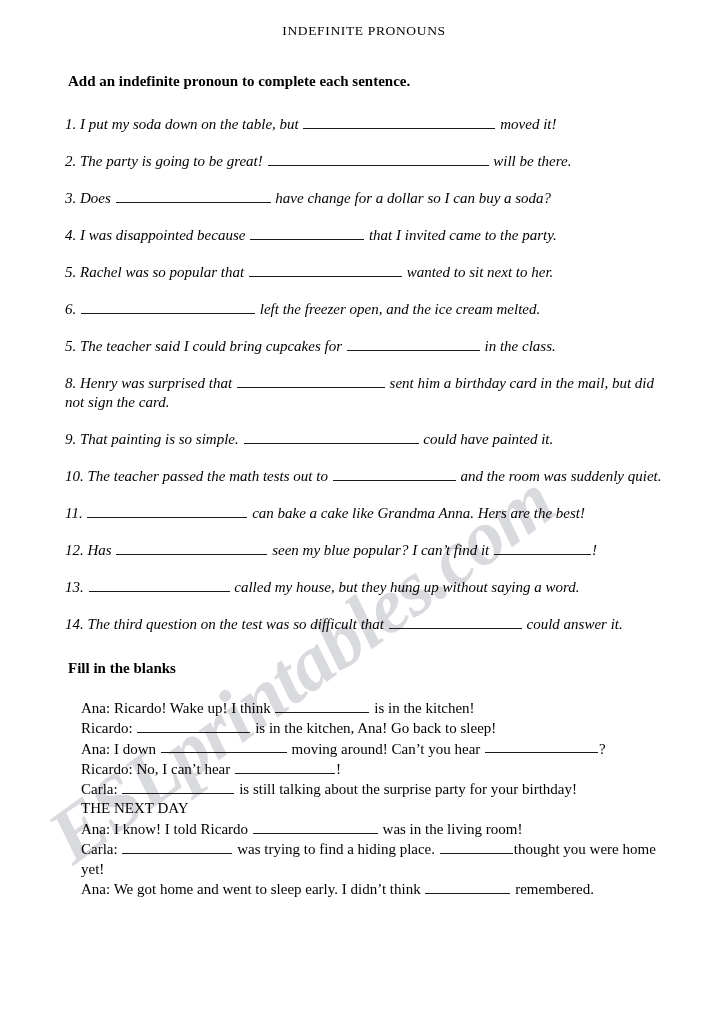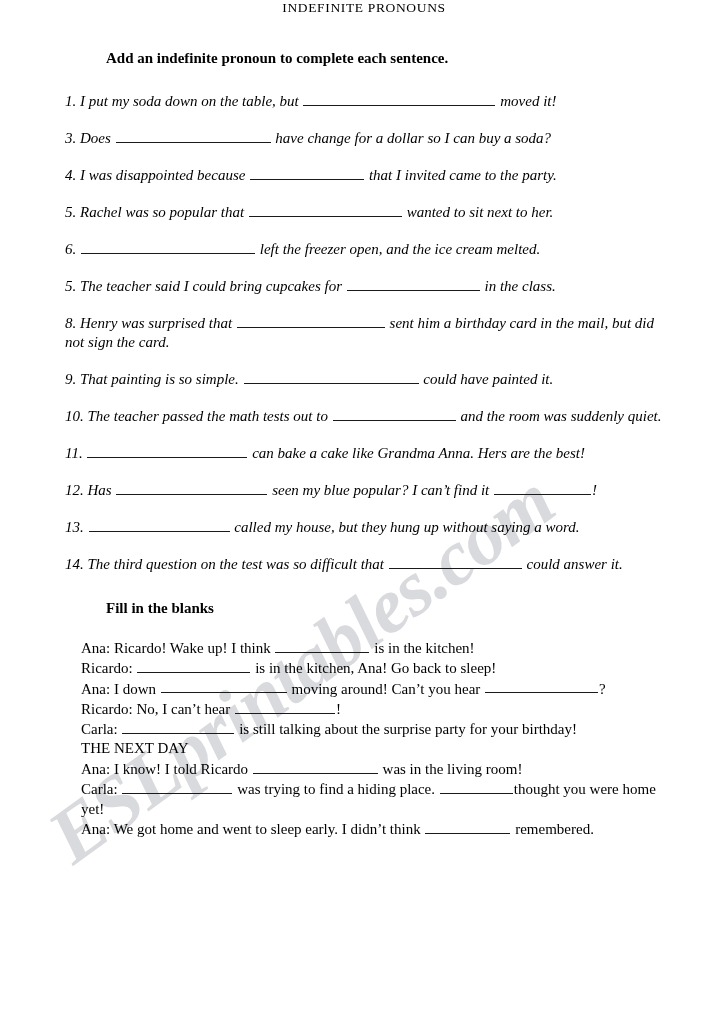--- a/index.html
+++ b/index.html
@@ -51,28 +51,29 @@
     position: relative;
     z-index: 1;
     padding: 0;
   }
 
   .doc-title {
     text-align: center;
     font-size: 13.5px;
     letter-spacing: 0.65px;
     margin: 0;
+    padding-top: 23px;
     font-weight: normal;
   }
 
   .section-heading {
     font-weight: bold;
     font-size: 15px;
     margin: 0;
-    padding-left: 106px;
+    padding-left: 68px;
   }
 
   #instruction-heading { padding-top: 34px; }
 
   .question-list {
     list-style: none;
     margin: 0;
     padding: 0;
   }
 
@@ -120,20 +121,21 @@
   </div>
 
   <div id="content">
 
     <div class="doc-title">INDEFINITE PRONOUNS</div>
 
     <div class="section-heading" id="instruction-heading">Add an indefinite pronoun to complete each sentence.</div>
 
     <div class="question-list" id="question-list">
         <div class="question q-gap-1"><span>1. I put my soda down on the table, but </span><span class="blank" style="width: 192px;"></span><span> moved it!</span></div>
+        <div class="question q-gap"><span>2. The party is going to be great! </span><span class="blank" style="width: 221px;"></span><span> will be there.</span></div>
         <div class="question q-gap"><span>3. Does </span><span class="blank" style="width: 155px;"></span><span> have change for a dollar so I can buy a soda?</span></div>
         <div class="question q-gap"><span>4. I was disappointed because </span><span class="blank" style="width: 114px;"></span><span> that I invited came to the party.</span></div>
         <div class="question q-gap"><span>5. Rachel was so popular that </span><span class="blank" style="width: 153px;"></span><span> wanted to sit next to her.</span></div>
         <div class="question q-gap"><span>6. </span><span class="blank" style="width: 174px;"></span><span> left the freezer open, and the ice cream melted.</span></div>
         <div class="question q-gap"><span>5. The teacher said I could bring cupcakes for </span><span class="blank" style="width: 133px;"></span><span> in the class.</span></div>
         <div class="question q-gap"><span>8. Henry was surprised that </span><span class="blank" style="width: 148px;"></span><span> sent him a birthday card in the mail, but did not sign the card.</span></div>
         <div class="question q-gap"><span>9. That painting is so simple. </span><span class="blank" style="width: 175px;"></span><span> could have painted it.</span></div>
         <div class="question q-gap"><span>10. The teacher passed the math tests out to </span><span class="blank" style="width: 123px;"></span><span> and the room was suddenly quiet.</span></div>
         <div class="question q-gap"><span>11. </span><span class="blank" style="width: 160px;"></span><span> can bake a cake like Grandma Anna. Hers are the best!</span></div>
         <div class="question q-gap"><span>12. Has </span><span class="blank" style="width: 151px;"></span><span> seen my blue popular? I can’t find it </span><span class="blank" style="width: 97px;"></span><span>!</span></div>

